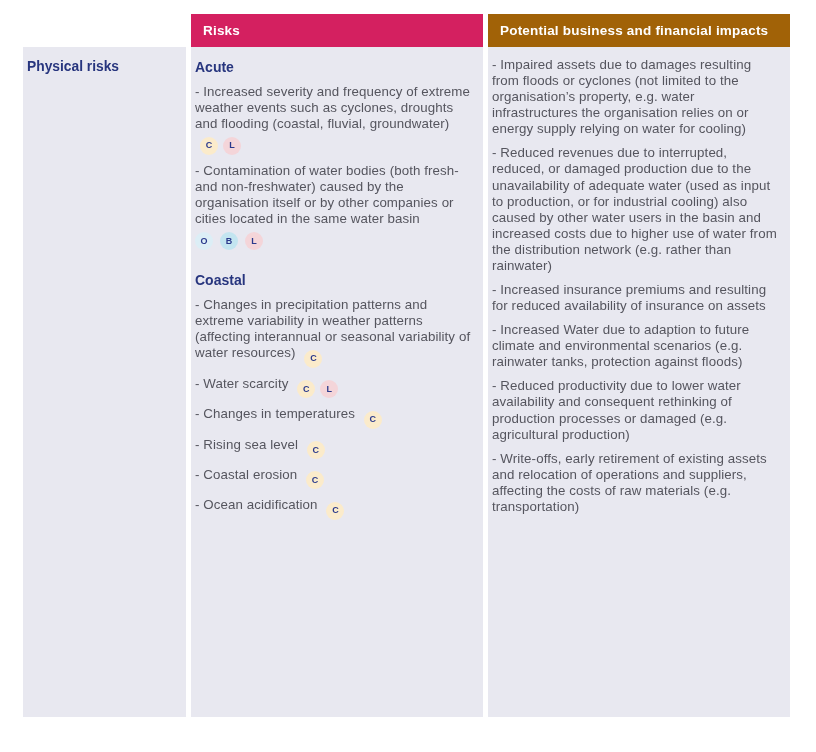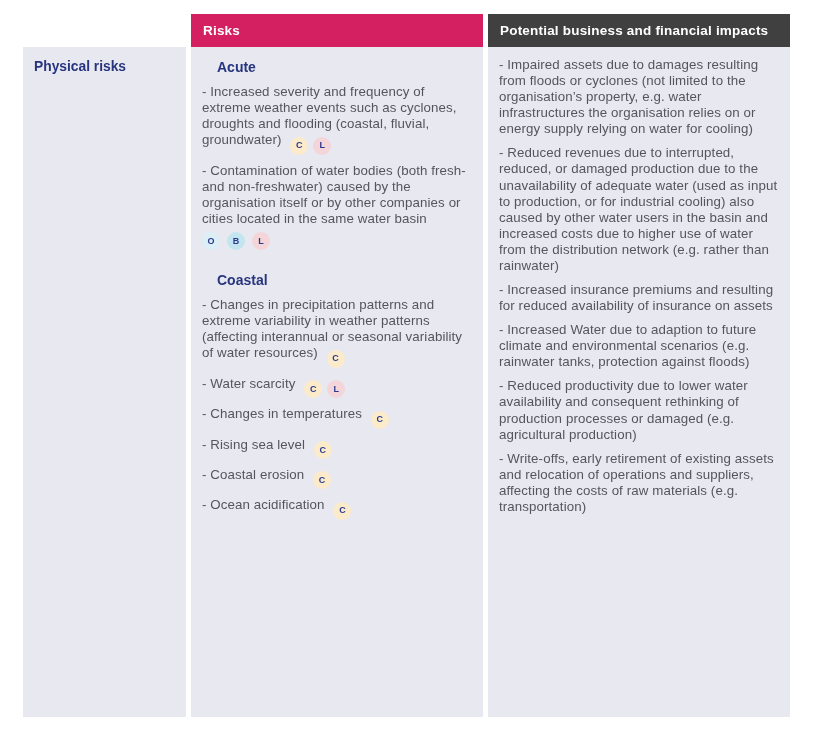--- a/index.html
+++ b/index.html
@@ -23,36 +23,36 @@
     font-weight: bold;
     font-size: 13.5px;
     letter-spacing: 0.2px;
   }
   .hcell.empty { background: transparent; }
 
   .body-row .cell {
     background: #e8e8f0;
     height: 670px;
     overflow: hidden;
-    padding: 10px 12px 10px 11px;
+    padding: 10px 12px 10px 4px;
   }
 
   .category-label {
     color: #27357e;
     font-weight: bold;
     font-size: 13.8px;
     display: inline-block;
     padding-top: 2px;
   }
 
   .section-heading {
     color: #27357e;
     font-weight: bold;
     font-size: 14px;
-    margin: 2px 0 9px 15px;
+    margin: 2px 0 9px 0;
   }
   .section-heading.second { margin-top: 22px; }
 
   .risk-item, .impact-item {
     color: #55555e;
     font-size: 13.3px;
     line-height: 1.21;
     margin: 0 0 8px 0;
     letter-spacing: 0.1px;
   }
@@ -87,21 +87,21 @@
     line-height: 0;
   }
 </style>
 </head>
 <body>
 
 <div class="risk-table">
   <div class="header-row">
     <div class="hcell empty"></div>
     <div class="hcell" id="risks-header" style="background: rgb(212, 32, 96);">Risks</div>
-    <div class="hcell" id="impacts-header" style="background: #404040;">Potential business and financial impacts</div>
+    <div class="hcell" id="impacts-header" style="background: #a16207;">Potential business and financial impacts</div>
   </div>
   <div class="body-row">
     <div class="cell">
       <span class="category-label">Physical risks</span>
     </div>
     <div class="cell" id="risks-cell">
         <div class="section-heading">Acute</div>
         <p class="risk-item">- Increased severity and frequency of extreme weather events such as cyclones, droughts and flooding (coastal, fluvial, groundwater) <span class="badge" style="background: rgb(251, 235, 203); color: rgb(43, 58, 140);">C</span><span class="badge" style="background: rgb(244, 213, 217); color: rgb(43, 58, 140);">L</span></p>
         <p class="risk-item">- Contamination of water bodies (both fresh- and non-freshwater) caused by the organisation itself or by other companies or cities located in the same water basin <span class="badge-row">
             <span class="badge" style="background: rgb(220, 238, 246); color: rgb(43, 58, 140);">O</span>

